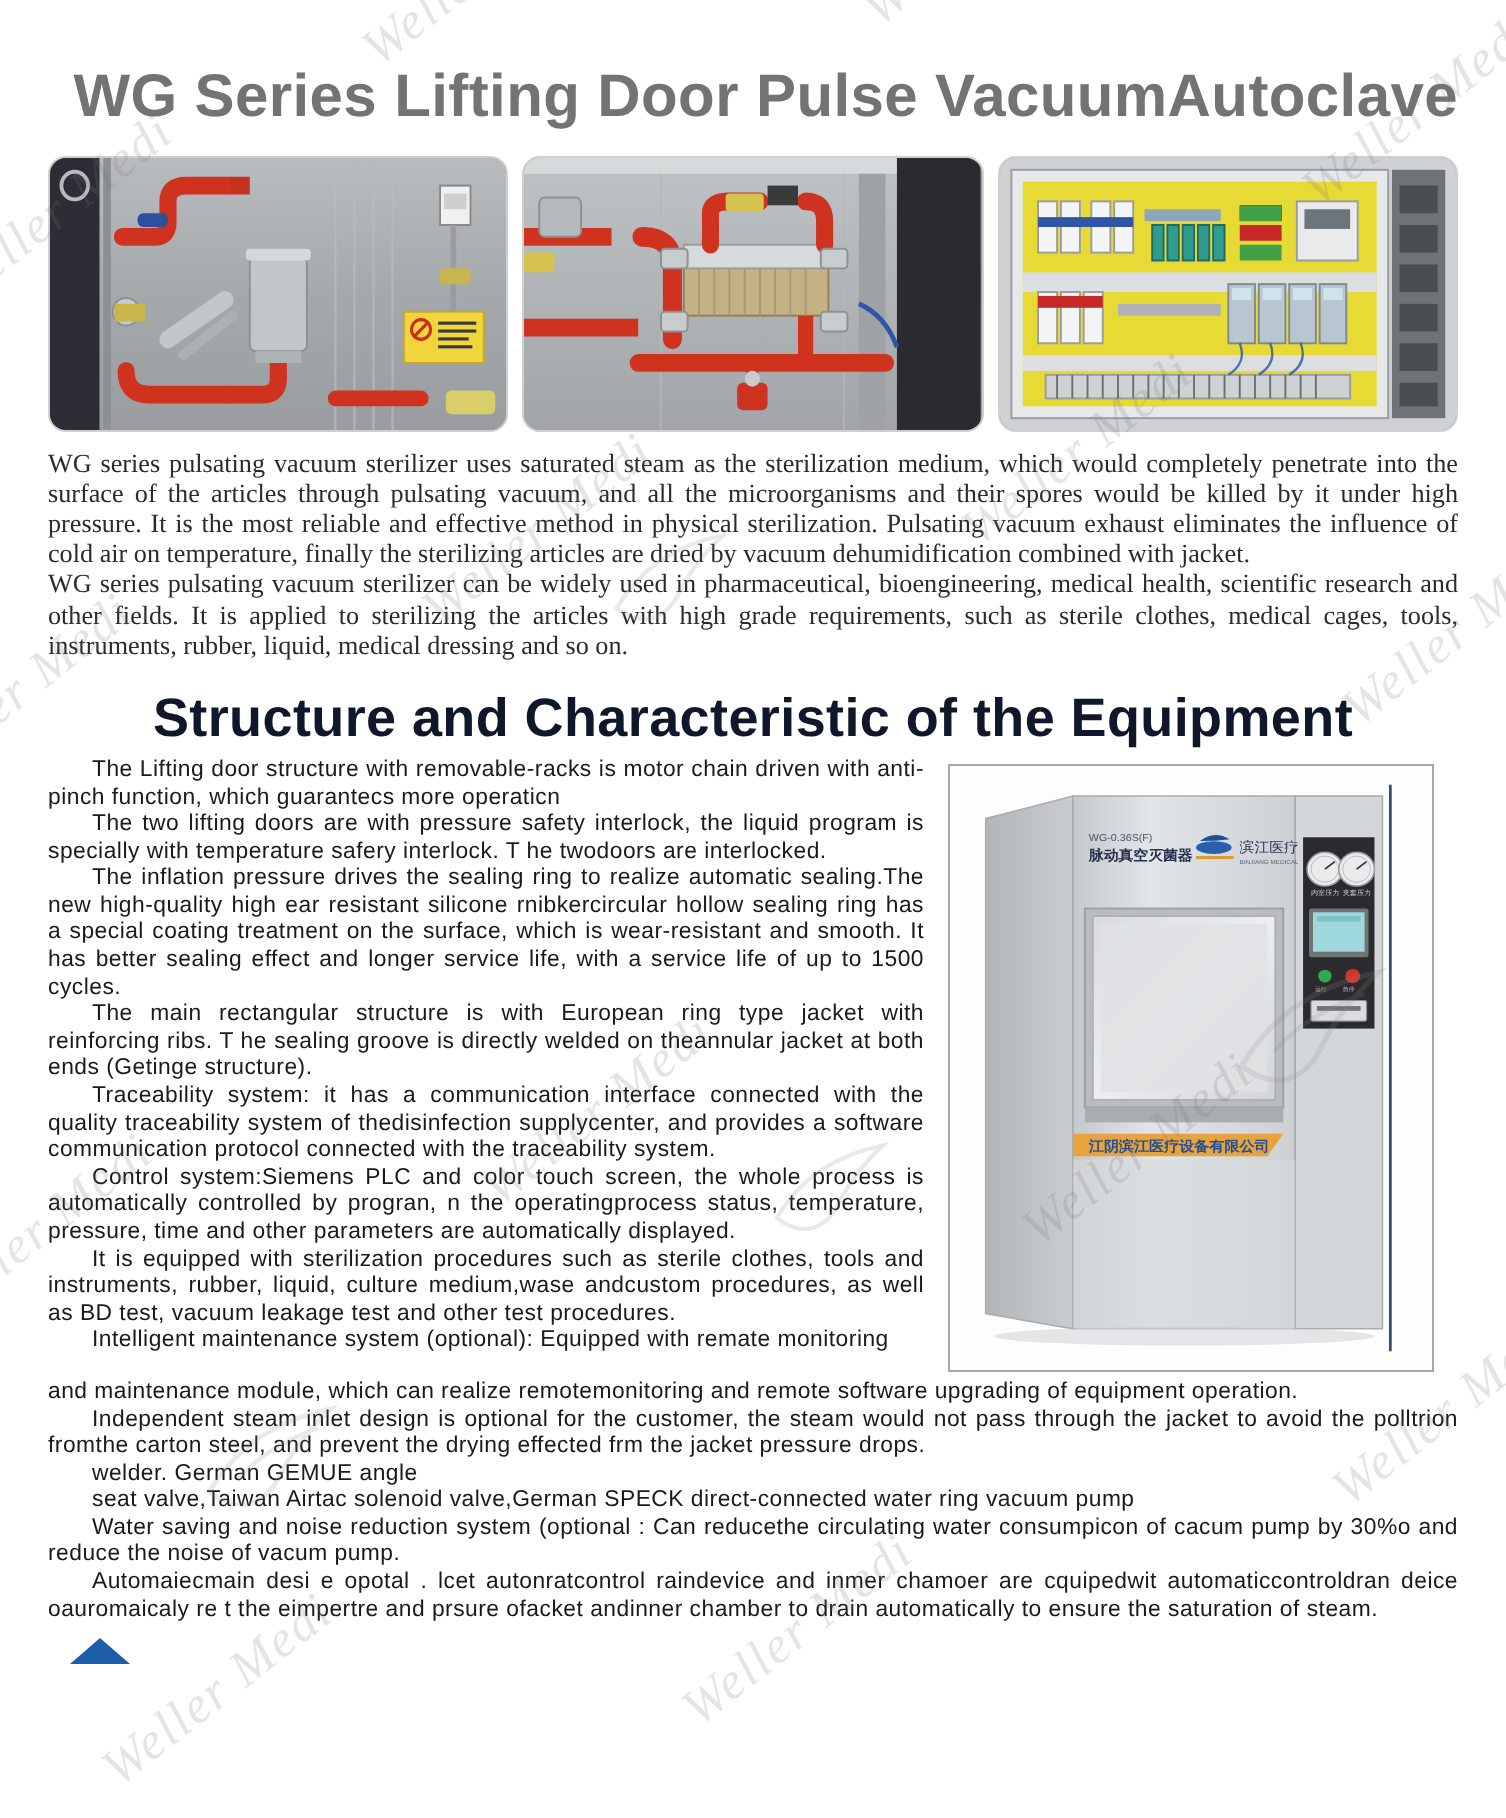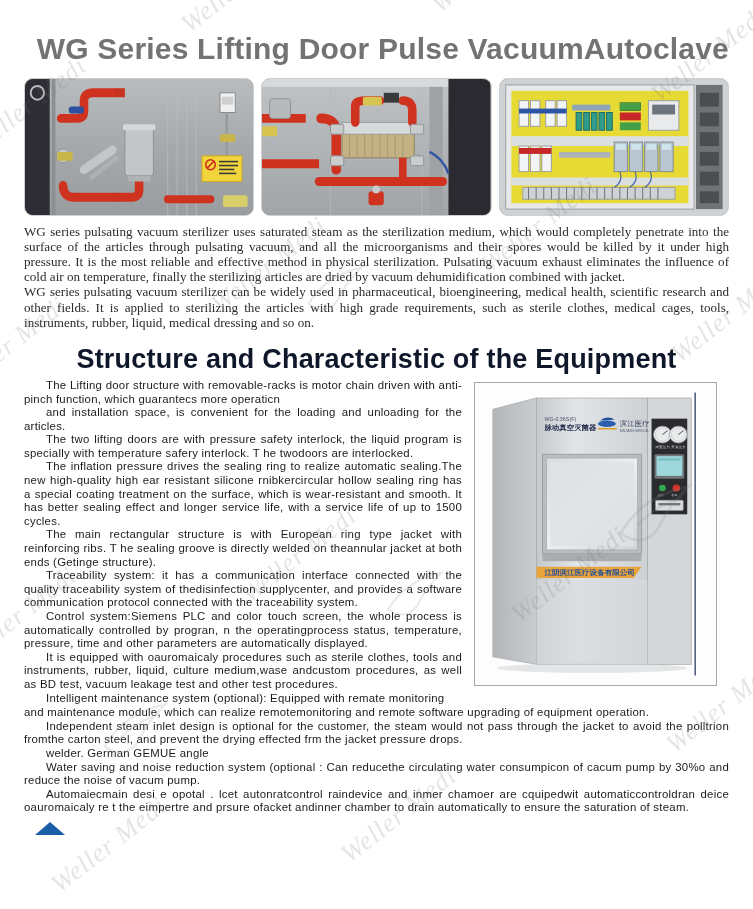--- a/index.html
+++ b/index.html
@@ -451,34 +451,34 @@
         <rect x="185" y="128" width="22" height="2.5" fill="#6f7376"></rect>
 
         <line x1="222" y1="10" x2="222" y2="312" stroke="#3a4a6b" stroke-width="1.4"></line>
 
         <ellipse cx="118" cy="304" rx="96" ry="5" fill="#c9cdd0" opacity="0.5"></ellipse>
       </svg>
     </div>
 
     <div class="col-text body-text">
       <p class="ind">The Lifting door structure with removable-racks is motor chain driven with anti-pinch function, which guarantecs more operaticn</p>
-      <p class="ind">and installation space, is convenient for the loading and unloading for the articles.</p>
       <p class="ind">The two lifting doors are with pressure safety interlock, the liquid program is specially with temperature safery interlock. T he twodoors are interlocked.</p>
       <p class="ind">The inflation pressure drives the sealing ring to realize automatic sealing.The new high-quality high ear resistant silicone rnibkercircular hollow sealing ring has a special coating treatment on the surface, which is wear-resistant and smooth. It has better sealing effect and longer service life, with a service life of up to 1500 cycles.</p>
       <p class="ind">The main rectangular structure is with European ring type jacket with reinforcing ribs. T he sealing groove is directly welded on theannular jacket at both ends (Getinge structure).</p>
       <p class="ind">Traceability system: it has a communication interface connected with the quality traceability system of thedisinfection supplycenter, and provides a software communication protocol connected with the traceability system.</p>
       <p class="ind">Control system:Siemens PLC and color touch screen, the whole process is automatically controlled by progran, n the operatingprocess status, temperature, pressure, time and other parameters are automatically displayed.</p>
-      <p class="ind">It is equipped with oauromaicaly procedures such as sterile clothes, tools and instruments, rubber, liquid, culture medium,wase andcustom procedures, as well as BD test, vacuum leakage test and other test procedures.</p>
+      <p class="ind">It is equipped with sterilization procedures such as sterile clothes, tools and instruments, rubber, liquid, culture medium,wase andcustom procedures, as well as BD test, vacuum leakage test and other test procedures.</p>
       <p class="ind">Intelligent maintenance system (optional): Equipped with remate monitoring</p>
     </div>
 
     <div class="full-text body-text">
       <p>and maintenance module, which can realize remotemonitoring and remote software upgrading of equipment operation.</p>
       <p class="ind">Independent steam inlet design is optional for the customer, the steam would not pass through the jacket to avoid the polltrion fromthe carton steel, and prevent the drying effected frm the jacket pressure drops.</p>
       <p class="ind">welder. German GEMUE angle</p>
+      <p class="ind">seat valve,Taiwan Airtac solenoid valve,German SPECK direct-connected water ring vacuum pump</p>
       <p class="ind">Water saving and noise reduction system (optional : Can reducethe circulating water consumpicon of cacum pump by 30%o and reduce the noise of vacum pump.</p>
       <p class="ind">Automaiecmain desi e opotal . lcet autonratcontrol raindevice and inmer chamoer are cquipedwit automaticcontroldran deice oauromaicaly re t the eimpertre and prsure ofacket andinner chamber to drain automatically to ensure the saturation of steam.</p>
     </div>
 
   </div>
 
   <div class="bottom-arrow"></div>
 
 </div>
 

